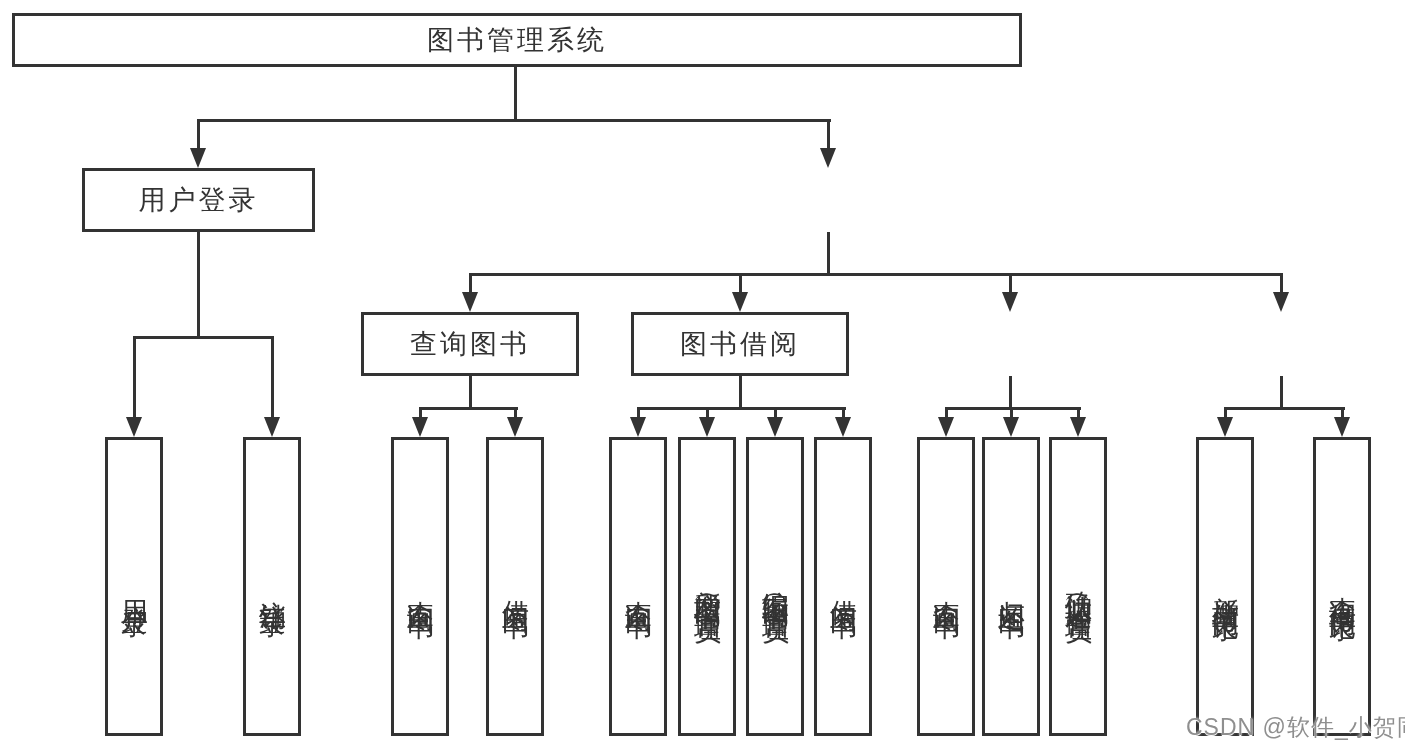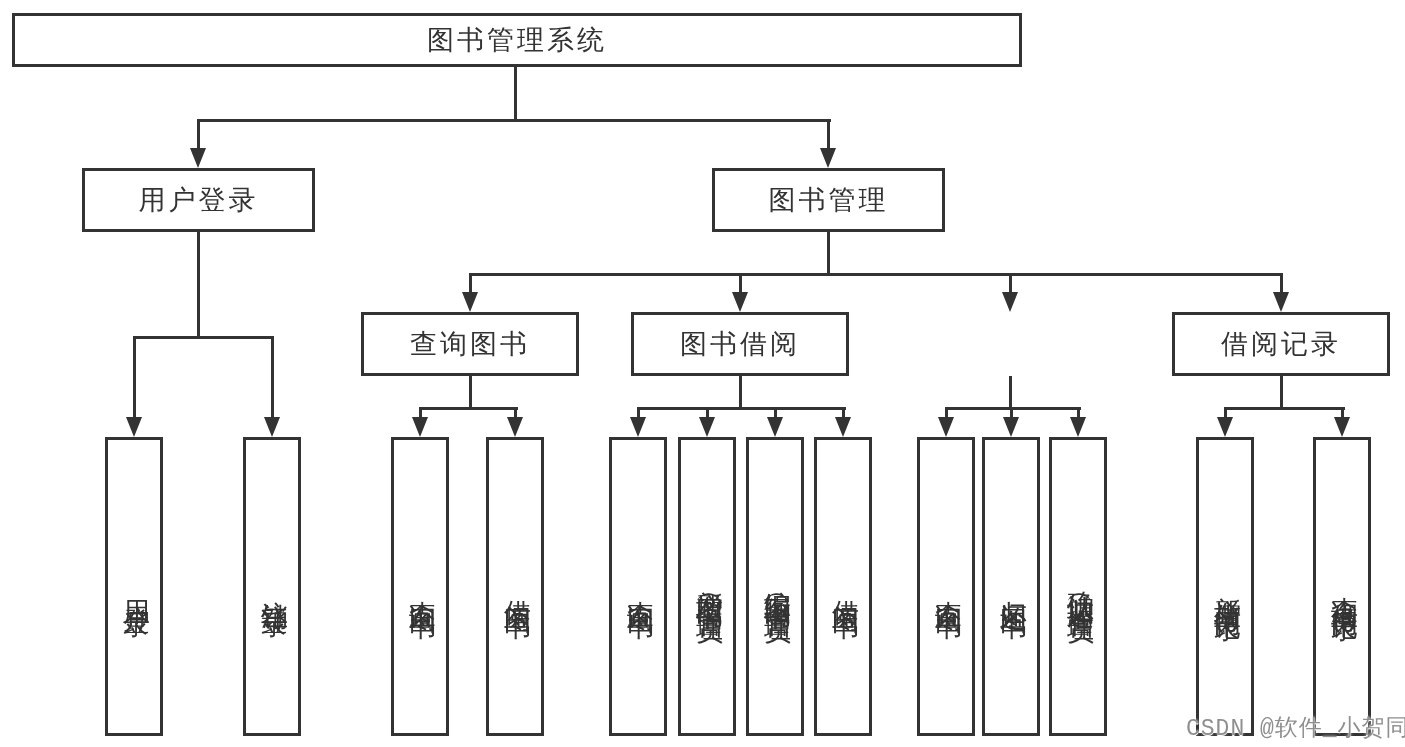--- a/index.html
+++ b/index.html
@@ -1,18 +1,18 @@
 <!DOCTYPE html>
 <html><head>
 <meta charset="utf-8">
 <style>
   html,body{margin:0;padding:0;background:#ffffff;}
   #stage{
     position:relative;width:1405px;height:747px;background:#ffffff;
-    font-family:Liberation Mono, monospace;overflow:hidden;
+    font-family:Liberation Sans, sans-serif;overflow:hidden;
   }
   .box{
     position:absolute;box-sizing:border-box;border:3px solid #333333;background:#ffffff;
     display:flex;align-items:center;justify-content:center;
     font-size:27px;color:#333333;letter-spacing:3px;white-space:nowrap;
   }
   .vbox{
     position:absolute;box-sizing:border-box;border:3px solid #333333;background:#ffffff;
     display:flex;align-items:center;justify-content:center;
     writing-mode:vertical-rl;text-orientation:mixed;
@@ -38,21 +38,20 @@
   <div class="box" style="left:12px;top:13px;width:1010px;height:54px;">图书管理系统</div>
 
   <div class="vline" style="left:514px;top:67px;width:3px;height:52px;"></div>
   <div class="hline" style="left:197px;top:119px;width:634px;height:3px;"></div>
   <div class="vline" style="left:197px;top:122px;width:3px;height:28px;"></div>
   <div class="arr" style="left:190px;top:148px;"></div>
   <div class="vline" style="left:827px;top:122px;width:3px;height:28px;"></div>
   <div class="arr" style="left:820px;top:148px;"></div>
 
   <div class="box" style="left:82px;top:168px;width:233px;height:64px;">用户登录</div>
-  <div class="box" style="left:712px;top:168px;width:233px;height:64px;">图书管理</div>
 
   <div class="vline" style="left:197px;top:232px;width:3px;height:104px;"></div>
   <div class="hline" style="left:133px;top:336px;width:141px;height:3px;"></div>
   <div class="vline" style="left:133px;top:339px;width:3px;height:80px;"></div>
   <div class="arr" style="left:126px;top:417px;"></div>
   <div class="vline" style="left:271px;top:339px;width:3px;height:80px;"></div>
   <div class="arr" style="left:264px;top:417px;"></div>
 
   <div class="vline" style="left:827px;top:232px;width:3px;height:41px;"></div>
   <div class="hline" style="left:469px;top:273px;width:814px;height:3px;"></div>
@@ -60,21 +59,20 @@
   <div class="arr" style="left:462px;top:292px;"></div>
   <div class="vline" style="left:739px;top:276px;width:3px;height:18px;"></div>
   <div class="arr" style="left:732px;top:292px;"></div>
   <div class="vline" style="left:1009px;top:276px;width:3px;height:18px;"></div>
   <div class="arr" style="left:1002px;top:292px;"></div>
   <div class="vline" style="left:1280px;top:276px;width:3px;height:18px;"></div>
   <div class="arr" style="left:1273px;top:292px;"></div>
 
   <div class="box" style="left:361px;top:312px;width:218px;height:64px;">查询图书</div>
   <div class="box" style="left:631px;top:312px;width:218px;height:64px;text-align:right;">图书借阅</div>
-  <div class="box" style="left:1172px;top:312px;width:218px;height:64px;">借阅记录</div>
 
   <div class="vline" style="left:469px;top:376px;width:3px;height:31px;"></div>
   <div class="hline" style="left:419px;top:407px;width:99px;height:3px;"></div>
   <div class="vline" style="left:419px;top:410px;width:3px;height:9px;"></div>
   <div class="arr" style="left:412px;top:417px;"></div>
   <div class="vline" style="left:514px;top:410px;width:3px;height:9px;"></div>
   <div class="arr" style="left:507px;top:417px;"></div>
 
   <div class="vline" style="left:739px;top:376px;width:3px;height:31px;"></div>
   <div class="hline" style="left:637px;top:407px;width:209px;height:3px;"></div>

